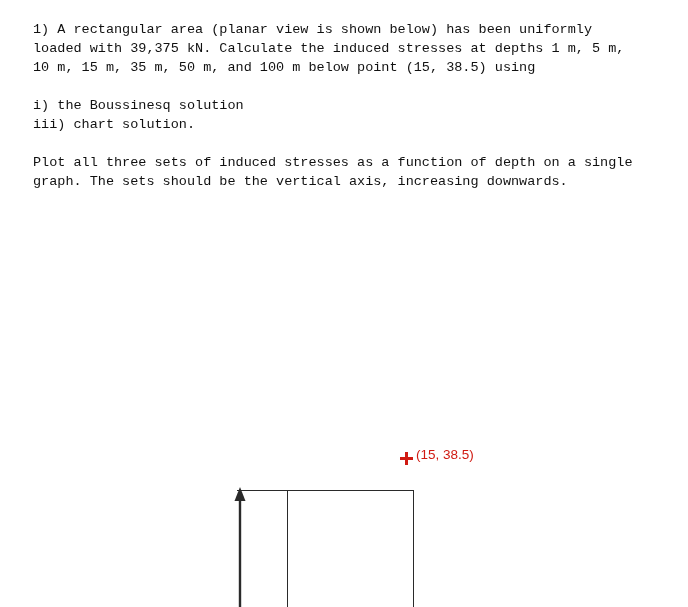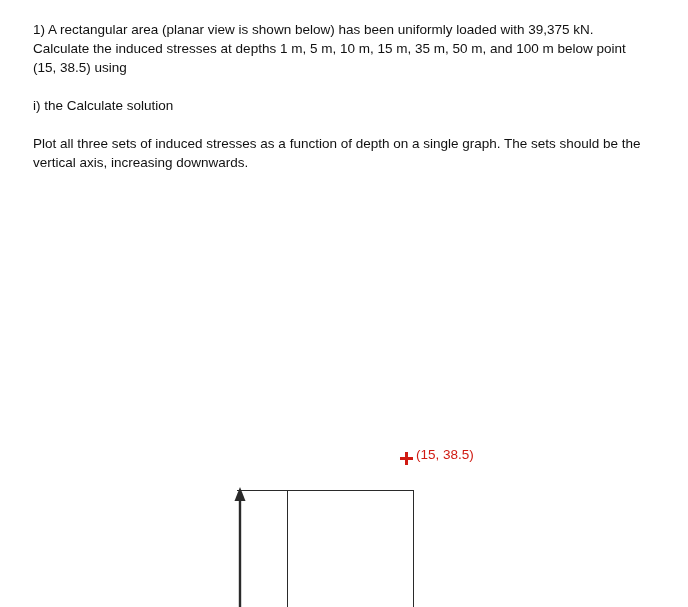--- a/index.html
+++ b/index.html
@@ -21,20 +21,21 @@
     position: absolute;
     left: 33px;
     top: 20px;
     width: 610px;
     font-size: 13.5px;
     line-height: 19px;
     color: #111111;
   }
   #problem-text p {
     margin: 0;
+    font-family: Liberation Mono, monospace;
   }
   .para-gap {
     height: 19px;
   }
   .list-line {
     white-space: nowrap;
   }
 
   
   #figure {
@@ -102,21 +103,22 @@
     width: 16px;
     height: 300px;
   }
 </style>
 </head>
 <body>
 
 <div id="problem-text">
   <p>1) A rectangular area (planar view is shown below) has been uniformly loaded with 39,375 kN.  Calculate the induced stresses at depths 1 m, 5 m, 10 m, 15 m, 35 m, 50 m, and 100 m below point (15, 38.5) using</p>
   <div class="para-gap"></div>
-  <p class="list-line">i) the Calculate solution</p>
+  <p class="list-line">i) the Boussinesq solution</p>
+  <p class="list-line">iii) chart solution.</p>
   <div class="para-gap"></div>
   <p>Plot all three sets of induced stresses as a function of depth on a single graph.  The sets should be the vertical axis, increasing downwards.</p>
 </div>
 
 <div id="figure">
 
   <div id="point-cross"></div>
   <div id="point-text">(15, 38.5)</div>
 
   <div id="rect-area"></div>

